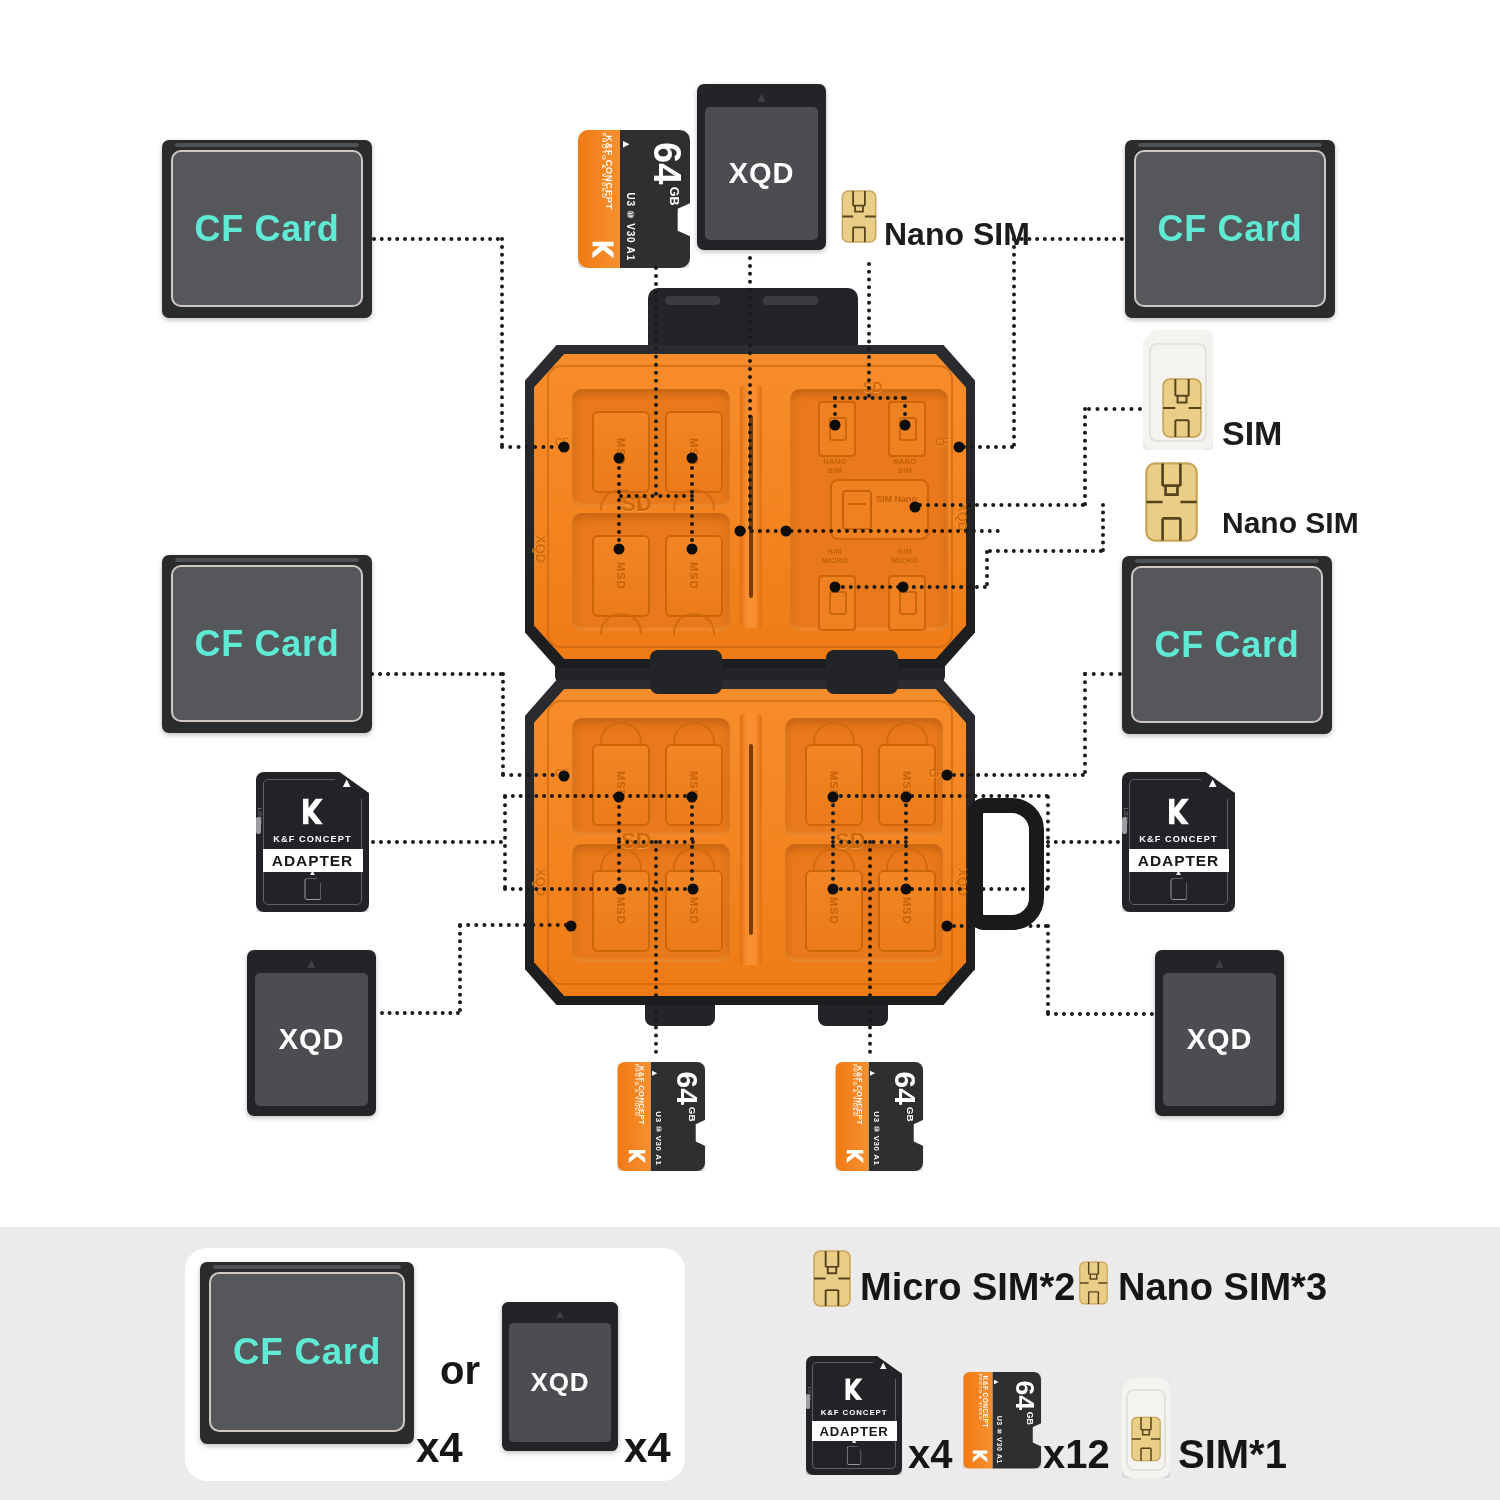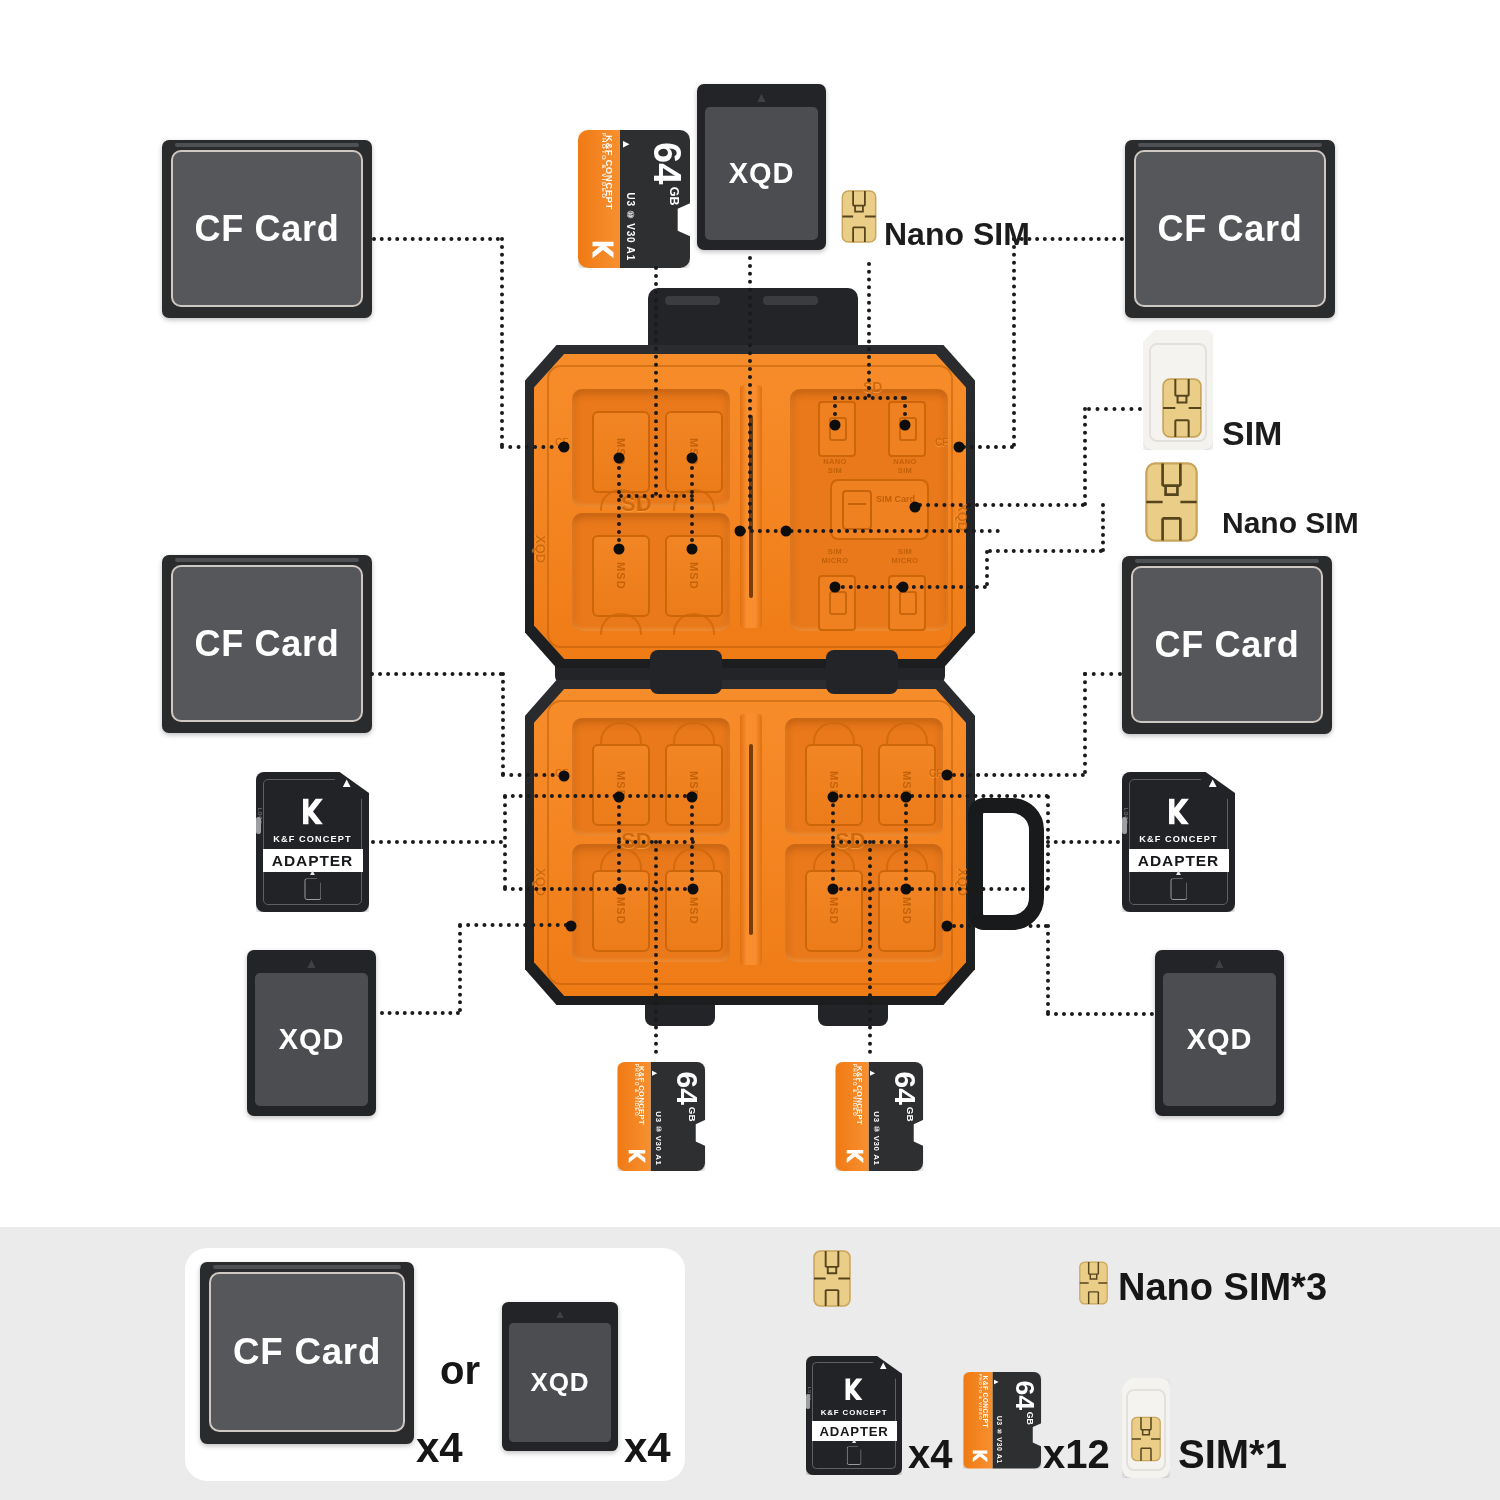--- a/index.html
+++ b/index.html
@@ -11,21 +11,21 @@
   .dot{position:absolute;width:11px;height:11px;background:#0d0d0d;border-radius:50%;
        transform:translate(-50%,-50%);z-index:41;}
   
   .lbl{position:absolute;font-weight:700;color:#1c1c1c;white-space:nowrap;z-index:45;}
   
   .cfc{position:absolute;background:#2A2B2D;border-radius:.7em;z-index:30;
        width:21em;height:17.8em;box-shadow:0 2px 5px rgba(0,0,0,.25);}
   .cfc-top{position:absolute;top:.25em;left:6%;right:6%;height:.4em;background:#4E5053;border-radius:.2em;}
   .cfc-inner{position:absolute;left:.9em;right:.9em;top:1em;bottom:1.1em;background:#56575A;
              border:.28em solid #CFC7C2;border-radius:1em;display:flex;align-items:center;justify-content:center;}
-  .cfc-inner span{font-weight:700;color:#ffffff;font-size:3.6em;letter-spacing:.02em;}
+  .cfc-inner span{font-weight:700;color:#5eead4;font-size:3.6em;letter-spacing:.02em;}
   
   .xqc{position:absolute;background:#222427;border-radius:.7em;z-index:30;width:12.9em;height:16.6em;
        box-shadow:0 2px 5px rgba(0,0,0,.25);}
   .xqc-tri{position:absolute;top:.45em;left:50%;transform:translateX(-50%);color:#3E4043;font-size:1.4em;line-height:1;}
   .xqc-inner{position:absolute;left:.8em;right:.8em;top:2.3em;bottom:1em;background:#4B4D50;
              border-radius:.5em;display:flex;align-items:center;justify-content:center;}
   .xqc-inner span{font-weight:700;color:#fff;font-size:2.9em;letter-spacing:.03em;}
   
   .msd-card{position:absolute;width:11.2em;height:13.8em;z-index:30;border-radius:1em;overflow:hidden;
     clip-path:polygon(0 0,100% 0,100% 53%,89% 57%,89% 73%,100% 77%,100% 100%,0 100%);
@@ -239,21 +239,21 @@
         </div>
       <div class="sslot" style="left:98px;top:12px">
           <i class="semb"></i>
         </div>
       <div class="stext" style="left:26px;top:68px">NANO SIM</div>
       <div class="stext" style="left:96px;top:68px">NANO SIM</div>
       <div class="simrec">
         <div class="bigchip">
             <i></i>
           </div>
-        <div class="srt">SIM Card</div>
+        <div class="srt">SIM Nano</div>
       </div>
       <div class="stext" style="left:26px;top:158px">SIM MICRO</div>
       <div class="stext" style="left:96px;top:158px">SIM MICRO</div>
       <div class="sslot" style="left:28px;top:186px">
           <i class="semb"></i>
         </div>
       <div class="sslot" style="left:98px;top:186px">
           <i class="semb"></i>
         </div>
     </div>
@@ -491,20 +491,21 @@
         <span>XQD</span>
       </div>
   </div>
   <div class="legend-txt" style="left:416px;top:1424px;font-size:42px">x4</div>
   <div class="legend-txt" style="left:624px;top:1424px;font-size:42px">x4</div>
 
   <svg class="chipsvg" style="left:812px;top:1250px;width:40px;height:57px;z-index:31" viewBox="0 0 36 54">
       <rect x="1" y="1" width="34" height="52" rx="6" fill="#EACD87" stroke="#C9A55C" stroke-width="1.5"></rect>
       <path d="M12 1v15M24 1v15M12 16h12M14 16v6h8v-6M12 38v15M24 38v15M12 38h12M1 27h11M24 27h11" fill="none" stroke="#55441C" stroke-width="1.8"></path>
     </svg>
+  <div class="legend-txt" style="left:860px;top:1266px;font-size:38px">Micro SIM*2</div>
   <svg class="chipsvg" style="left:1079px;top:1260px;width:29px;height:46px;z-index:31" viewBox="0 0 36 54">
       <rect x="1" y="1" width="34" height="52" rx="6" fill="#EACD87" stroke="#C9A55C" stroke-width="1.5"></rect>
       <path d="M12 1v15M24 1v15M12 16h12M14 16v6h8v-6M12 38v15M24 38v15M12 38h12M1 27h11M24 27h11" fill="none" stroke="#55441C" stroke-width="1.8"></path>
     </svg>
   <div class="legend-txt" style="left:1118px;top:1266px;font-size:38px">Nano SIM*3</div>
 
   <div class="adp" style="left:806px;top:1356px;font-size:8.5px;z-index:31">
     <div class="adp-outline"></div>
     <div class="adp-tri">▲</div>
     <div class="adp-lock">LOCK</div>

